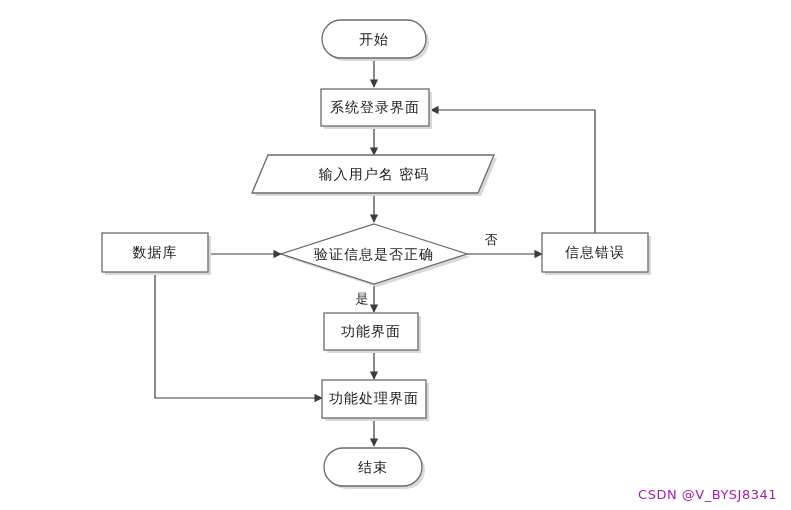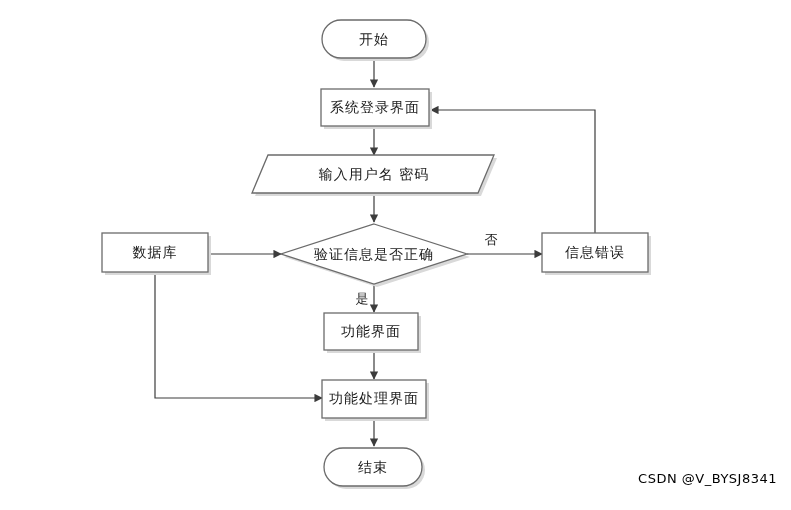--- a/index.html
+++ b/index.html
@@ -48,23 +48,23 @@
     stroke: none;
   }
   .conn {
     stroke: #3c3c3c;
     stroke-width: 1.2;
     fill: none;
   }
   .watermark {
     position: absolute;
     right: 14px;
-    bottom: 24px;
+    bottom: 8px;
     font-size: 13px;
-    color: #000000;
+    color: #a21caf;
     font-family: "DejaVu Sans", "Liberation Sans", sans-serif;
     letter-spacing: 0.5px;
     user-select: none;
   }
 </style>
 </head>
 <body>
 
 <svg id="canvas" viewBox="0 0 791 510">
 

